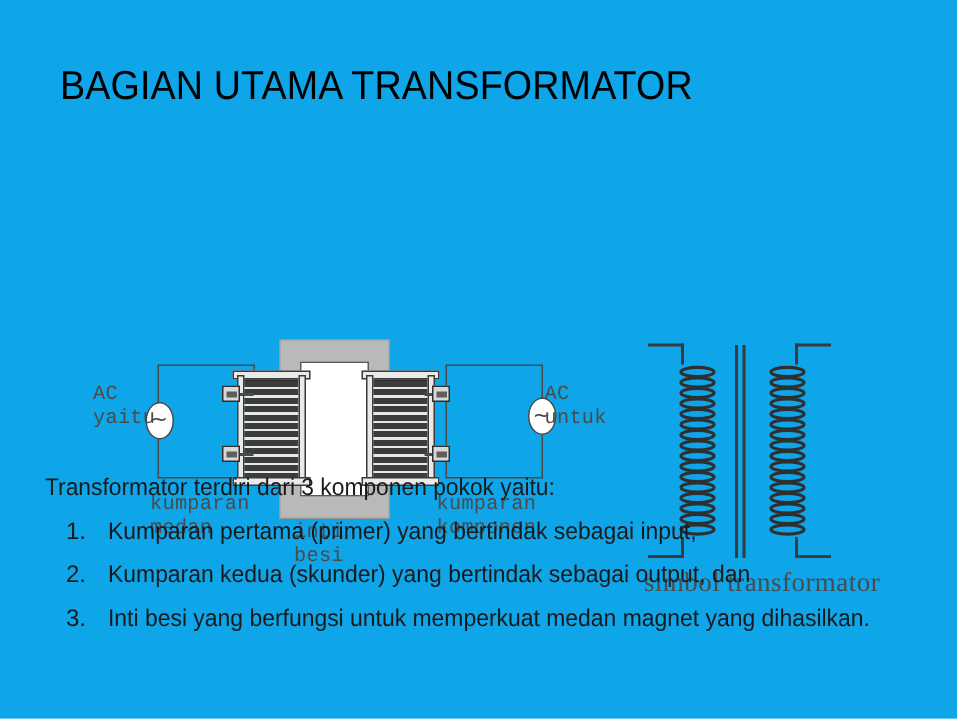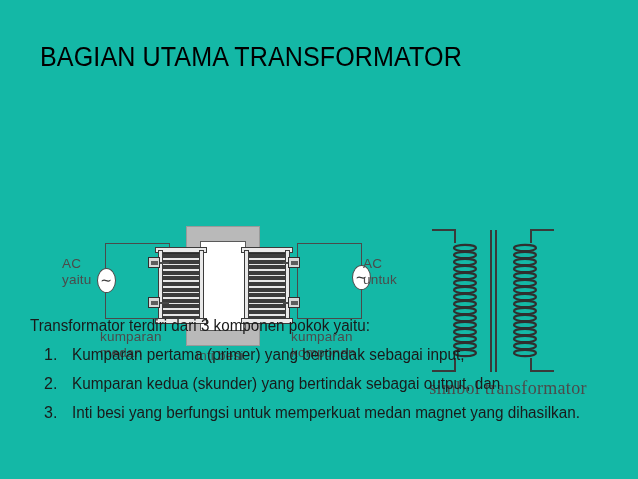--- a/index.html
+++ b/index.html
@@ -1,20 +1,20 @@
 <!DOCTYPE html>
 <html><head>
 <meta charset="utf-8">
 <style>
   html,body{margin:0;padding:0;}
   body{
     width:638px;height:479px;background:#ffffff;overflow:hidden;position:relative;
     font-family:"Liberation Sans",sans-serif;
   }
-  #slide{position:absolute;inset:0;background:#14b8a6;}
+  #slide{position:absolute;inset:0;background:#0ea5e9;}
 
   
   #title{
     position:absolute;left:40px;top:40px;width:560px;
     font-family:"Liberation Sans",sans-serif;
     font-size:27px;line-height:34px;color:#000;
     letter-spacing:.1px;
     transform:scaleX(.93);transform-origin:left top;
     white-space:nowrap;
   }
@@ -34,21 +34,21 @@
     border-radius:50%;background:#fff;
     display:flex;align-items:center;justify-content:center;
     font-family:"Liberation Serif",serif;font-size:14px;color:#3a3a3a;
     line-height:1;
   }
   #ac-source-primary{left:96.5px;top:168px;}
   #ac-source-secondary{left:351.5px;top:165px;}
 
   .fig-label{
     position:absolute;
-    font-family:Liberation Sans, sans-serif;
+    font-family:Liberation Mono, monospace;
     color:#4b4b4b;font-size:13.5px;line-height:16px;
     letter-spacing:.2px;
   }
   #label-ac-input{left:62px;top:156px;width:44px;text-align:left;}
   #label-ac-output{left:363px;top:156px;width:60px;text-align:left;}
   #label-kumparan-primer{left:100px;top:229px;width:80px;}
   #label-kumparan-sekunder{left:291px;top:229px;width:84px;}
   #label-inti-besi{left:196px;top:248px;width:74px;text-align:left;}
 
   

